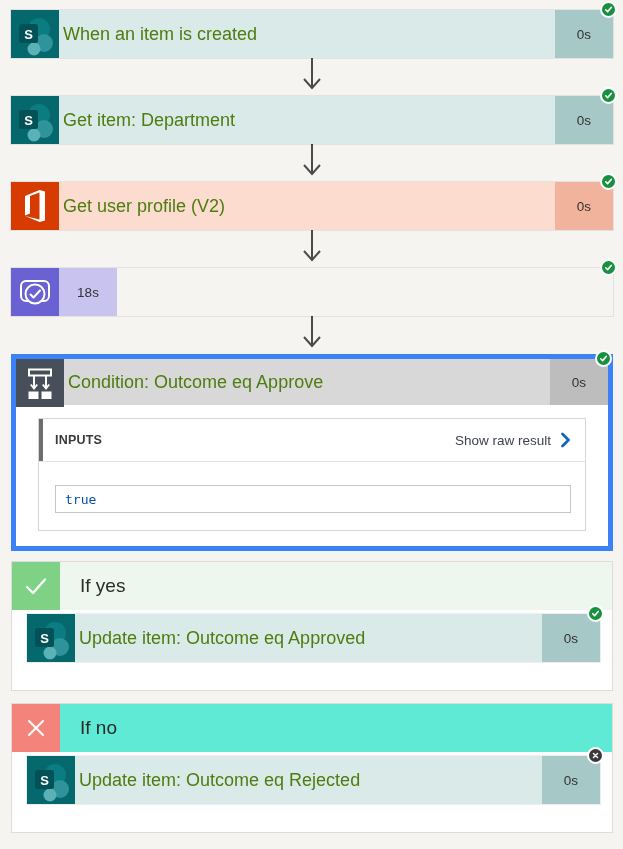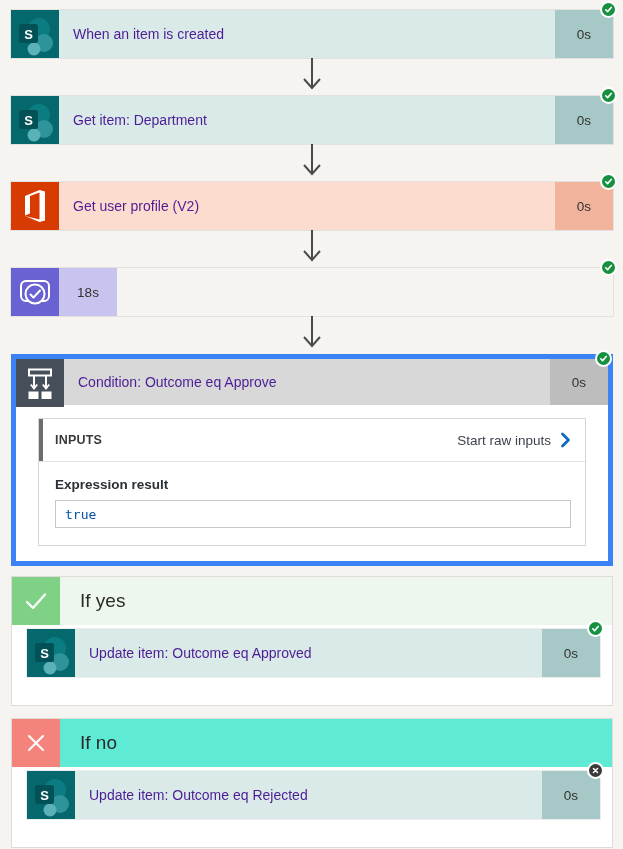--- a/index.html
+++ b/index.html
@@ -18,21 +18,21 @@
     display: flex;
     height: 48px;
     align-items: stretch;
     box-shadow: 0 0 0 1px rgba(0,0,0,0.07);
     cursor: pointer;
   }
   .card .icon { width: 48px; flex: 0 0 48px; display: block; }
   .card .icon svg { display: block; width: 48px; height: 48px; }
   .card .title {
     flex: 1; display: flex; align-items: center;
-    padding-left: 14px; font-size: 14px; color: #4c1d95;
+    padding-left: 4px; font-size: 18px; color: #4d7c0f;
     white-space: nowrap; overflow: hidden;
   }
   .card .duration {
     width: 58px; flex: 0 0 58px;
     display: flex; align-items: center; justify-content: center;
     font-size: 13.5px; color: #33322f; text-align: right;
   }
   .sharepoint .title   { background: #daeae8; }
   .sharepoint .duration{ background: #a6c8c6; }
   .office .title       { background: #fcdcce; }
@@ -230,28 +230,27 @@
         <svg viewBox="0 0 12 12">
             <path d="M3 6.3 L5 8.3 L9 3.8" stroke="#fff" stroke-width="1.8" fill="none" stroke-linecap="round" stroke-linejoin="round"></path>
           </svg>
       </span>
     </div>
     <div class="cond-body">
       <div class="inputs-panel">
         <div class="inputs-header">
           <span class="inputs-title">INPUTS</span>
           <span class="show-raw">
-            <span>Start raw inputs</span>
+            <span>Show raw result</span>
             <svg width="11" height="16" viewBox="0 0 11 16">
                 <path d="M2.5 2 L8.5 8 L2.5 14" stroke="#1267c1" stroke-width="2.8" fill="none" stroke-linecap="round" stroke-linejoin="round"></path>
               </svg>
           </span>
         </div>
         <div class="panel-content">
-          <div class="expr-label">Expression result</div>
           <div class="expr-box">true</div>
         </div>
       </div>
     </div>
   </div>
 
   <div class="branch yes">
     <div class="branch-header">
       <span class="branch-icon">
         <svg viewBox="0 0 30 30">

